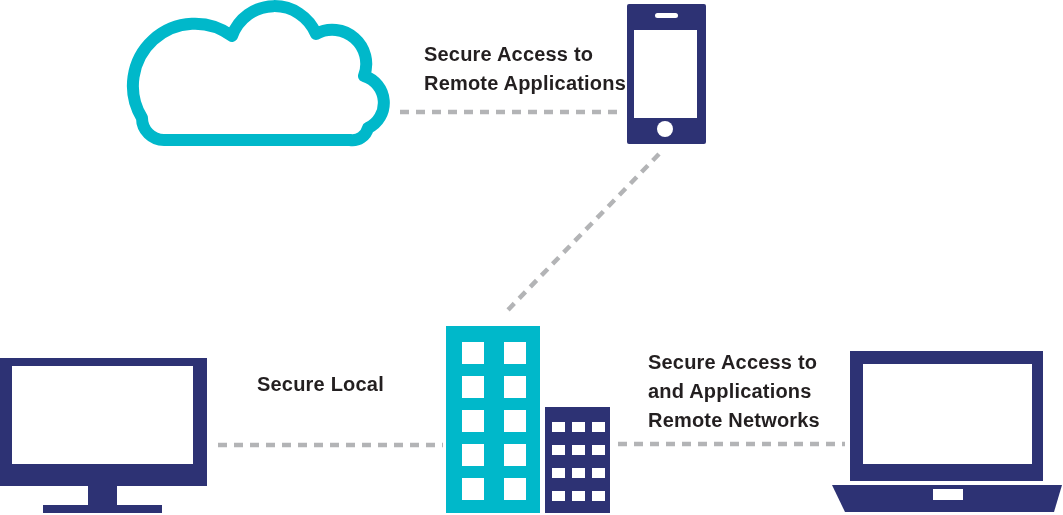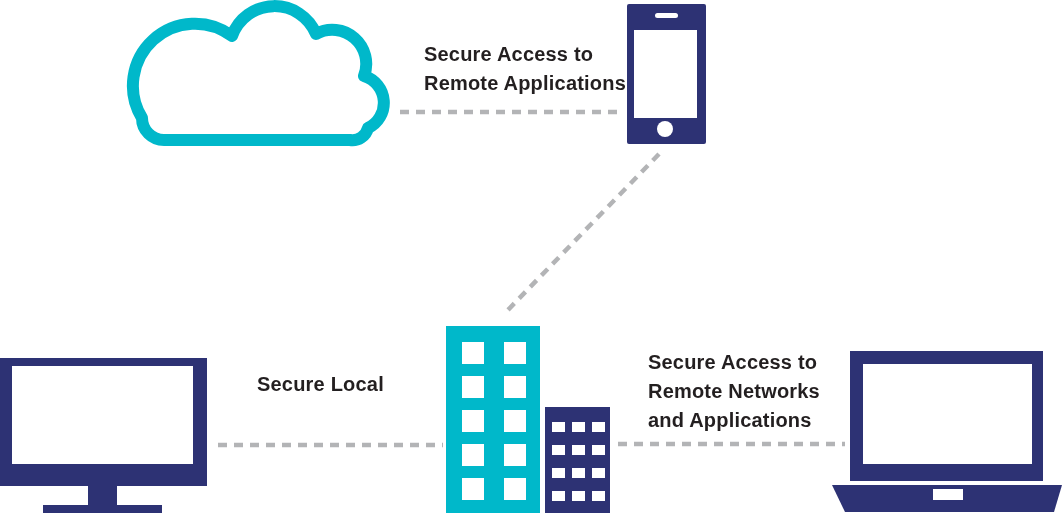--- a/index.html
+++ b/index.html
@@ -129,22 +129,22 @@
     <i class="w"></i>
       <i class="w"></i>
       <i class="w"></i>
     <i class="w"></i>
       <i class="w"></i>
       <i class="w"></i>
   </div>
 
   <div class="label label-remote">
     <span>Secure Access to</span>
+    <span>and Applications</span>
     <span>Remote Networks</span>
-    <span>and Applications</span>
   </div>
 
   <div class="laptop-screen">
     <div class="laptop-display"></div>
   </div>
   <div class="laptop-base">
     <div class="laptop-touchpad"></div>
   </div>
 
 </div>

